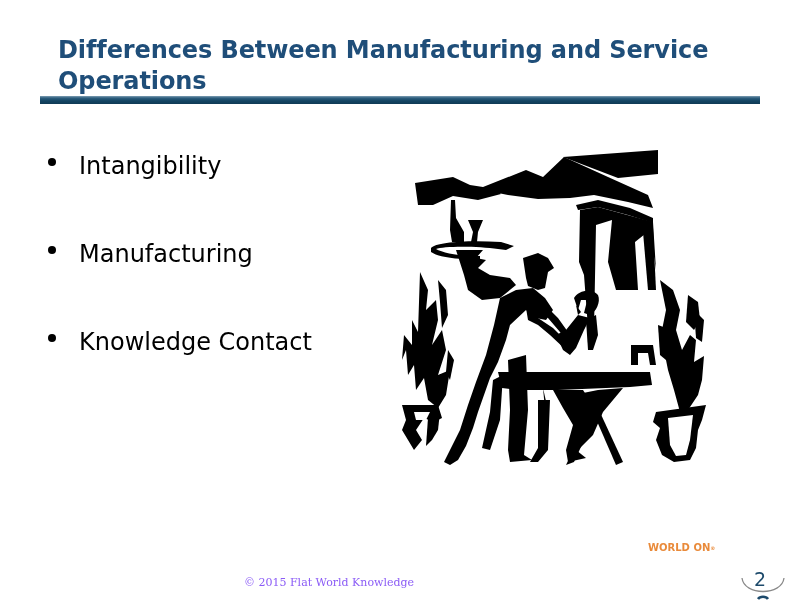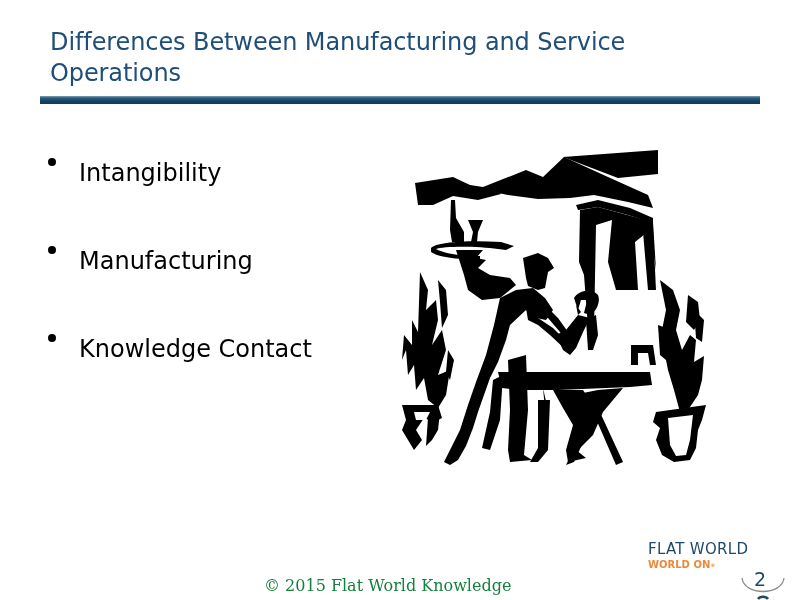--- a/index.html
+++ b/index.html
@@ -12,24 +12,24 @@
       height: 600px;
       position: relative;
       overflow: hidden;
       font-family: "DejaVu Sans", sans-serif;
     }
     .slide-title {
       position: absolute;
       left: 50px;
       top: 27px;
       width: 700px;
-      margin: 0;
+      margin: 8px;
       font-family: "DejaVu Sans", sans-serif;
       font-size: 24px;
-      font-weight: normal;
+      font-weight: bold;
       line-height: 31px;
       color: #1f4e79;
       letter-spacing: -0.1px;
     }
     .title-rule {
       position: absolute;
       left: 40px;
       top: 96px;
       width: 720px;
       height: 8px;
@@ -56,37 +56,37 @@
       left: 0;
       top: 13px;
       width: 8px;
       height: 8px;
       border-radius: 50%;
       background: #000000;
     }
     .bullet-text {
       position: absolute;
       left: 31px;
-      top: 11px;
+      top: 4px;
       white-space: nowrap;
     }
     .clipart {
       position: absolute;
       left: 398px;
       top: 150px;
       width: 312px;
       height: 320px;
     }
     .footer-copyright {
       position: absolute;
-      left: 264px;
+      left: 244px;
       top: 576px;
       font-family: "DejaVu Serif", serif;
-      font-size: 16px;
-      color: #15803d;
+      font-size: 11px;
+      color: #8b5cf6;
       white-space: nowrap;
     }
     .logo {
       position: absolute;
       left: 648px;
       top: 541px;
       width: 130px;
     }
     .logo-main {
       display: block;
@@ -223,21 +223,20 @@
       <path d="M270,268 L295,265 L292,290 L288,305 L278,306 L272,295 Z"></path>
       <path d="M112,178 L128,168 L132,200 L118,205 Z"></path>
       <path d="M16,262 L32,262 L28,270 L18,270 Z"></path>
     </g>
   </svg>
 </div>
 
 <div class="footer-copyright">© 2015 Flat World Knowledge</div>
 
 <div class="logo">
-  <span class="logo-main">FLAT WORLD</span>
   <span class="logo-tag"><span>WORLD ON</span><sup>®</sup></span>
 </div>
 
 <div class="page-number-wrap">
   <svg class="page-number-arc" width="50" height="34" viewBox="0 0 50 34">
     <path d="M4,12 C6,30 44,30 46,12" fill="none" stroke="#8a8a8a" stroke-width="1.3"></path>
     <path d="M20,33 C22,30 28,30 30,33" fill="none" stroke="#1d4a6b" stroke-width="2.5"></path>
   </svg>
   <span class="page-number">2</span>
 </div>

